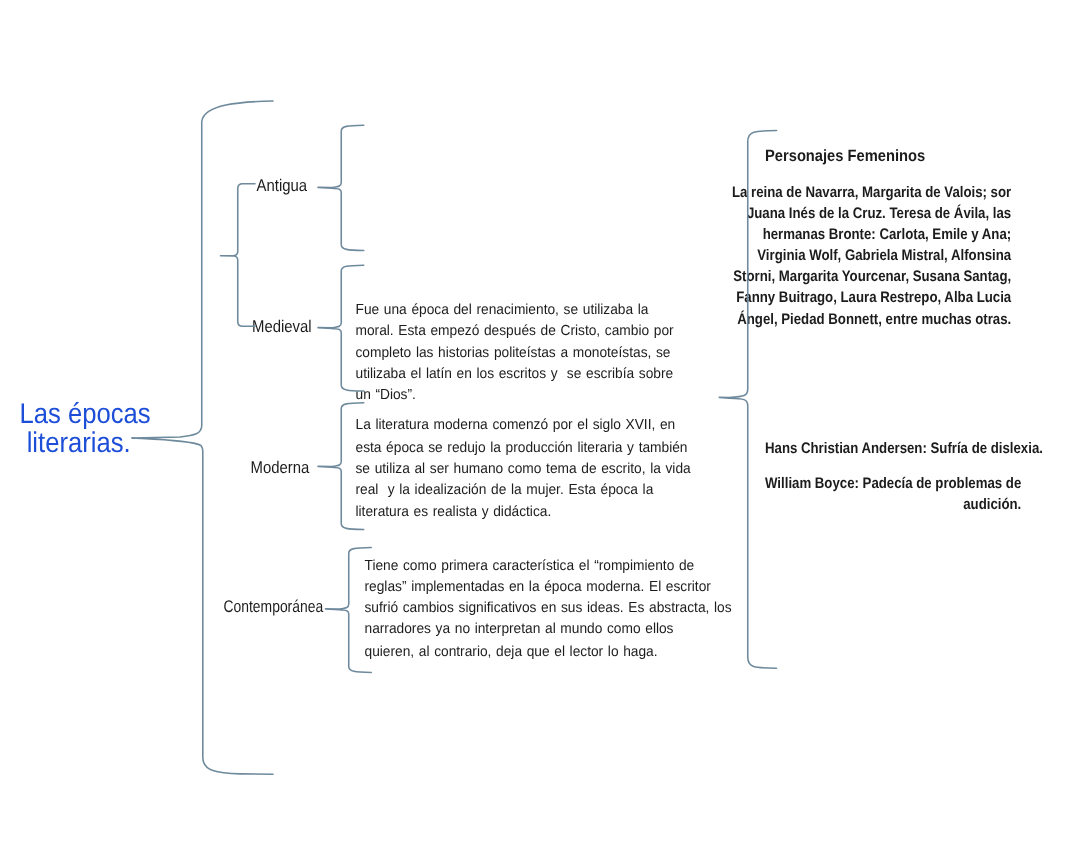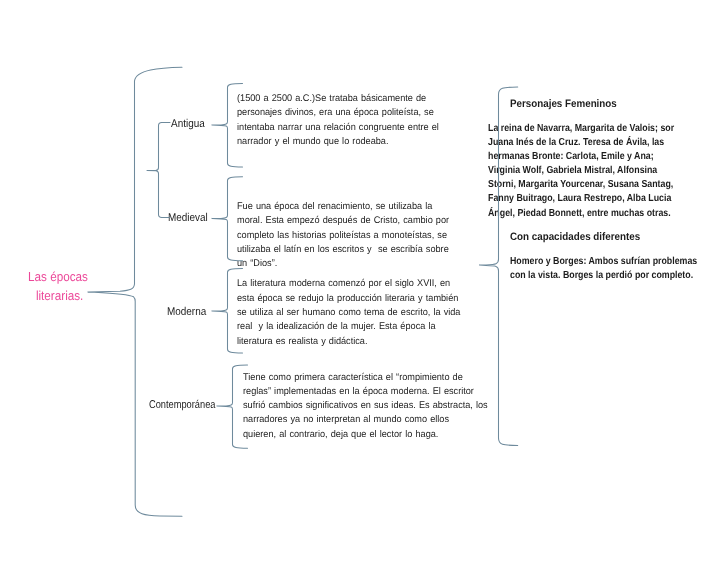--- a/index.html
+++ b/index.html
@@ -2,51 +2,45 @@
 <html><head>
 <meta charset="utf-8">
 <style>
   html,body{margin:0;padding:0;background:#fff;}
   body{width:728px;height:563px;overflow:hidden;position:relative;
        font-family:"Liberation Sans",sans-serif;
        -webkit-font-smoothing:antialiased;text-rendering:geometricPrecision;}
   .stage{position:absolute;left:0;top:0;width:728px;height:563px;}
   svg.connectors{position:absolute;left:0;top:0;width:728px;height:563px;}
   .root-topic{position:absolute;left:13.0px;top:266.5px;width:100px;
-      font-size:13px;line-height:19.2px;color:#ec4899;text-align:center;}
+      font-size:19px;line-height:19.2px;color:#1d4ed8;}
   .root-topic div{white-space:pre;height:19.2px;transform:scaleX(0.9);transform-origin:left center;}
   .branch-label{position:absolute;font-size:11.3px;color:#1c1c1c;white-space:nowrap;transform:scaleX(0.88);transform-origin:left center;}
   .para{position:absolute;color:#1c1c1c;font-size:9.7px;}
   .para div{white-space:pre;height:14.3px;line-height:14.3px;word-spacing:0.6px;transform:scaleX(0.945);transform-origin:left center;}
-  .side{position:absolute;color:#1c1c1c;font-size:10.2px;font-weight:bold;}
+  .side{position:absolute;color:#1c1c1c;font-size:10.2px;font-weight:bold;text-align:right;}
   .side div{white-space:pre;height:14.2px;line-height:14.2px;transform:scaleX(0.865);transform-origin:left center;}
   .side.head{font-size:10.9px;}
   .side.head div{transform:scaleX(0.9);}
 </style>
 </head>
 <body>
 
 <div class="stage">
 
   <div class="root-topic">
       <div>Las épocas</div>
       <div> literarias.</div>
     </div>
 
   <div class="branch-label" style="left:171px;top:118.3px">Antigua</div>
   <div class="branch-label" style="left:168px;top:212.2px">Medieval</div>
   <div class="branch-label" style="left:167px;top:306.3px">Moderna</div>
   <div class="branch-label" style="left:148.6px;top:398.8px;transform:scaleX(0.82)">Contemporánea</div>
 
-  <div class="para" style="left:237px;top:92px">
-      <div>(1500 a 2500 a.C.)Se trataba básicamente de</div>
-      <div>personajes divinos, era una época politeísta, se</div>
-      <div>intentaba narrar una relación congruente entre el</div>
-      <div>narrador y el mundo que lo rodeaba.</div>
-    </div>
   <div class="para" style="left:237px;top:200px">
       <div>Fue una época del renacimiento, se utilizaba la</div>
       <div>moral. Esta empezó después de Cristo, cambio por</div>
       <div>completo las historias politeístas a monoteístas, se</div>
       <div>utilizaba el latín en los escritos y  se escribía sobre</div>
       <div>un “Dios”.</div>
     </div>
   <div class="para" style="left:243px;top:370.5px">
       <div>Tiene como primera característica el “rompimiento de</div>
       <div>reglas” implementadas en la época moderna. El escritor</div>
@@ -67,26 +61,26 @@
     </div>
   <div class="side" style="left:488px;top:121.5px">
       <div>La reina de Navarra, Margarita de Valois; sor</div>
       <div>Juana Inés de la Cruz. Teresa de Ávila, las</div>
       <div>hermanas Bronte: Carlota, Emile y Ana;</div>
       <div>Virginia Wolf, Gabriela Mistral, Alfonsina</div>
       <div>Storni, Margarita Yourcenar, Susana Santag,</div>
       <div>Fanny Buitrago, Laura Restrepo, Alba Lucia</div>
       <div>Ángel, Piedad Bonnett, entre muchas otras.</div>
     </div>
-  <div class="side head" style="left:510px;top:229.9px">
-      <div>Con capacidades diferentes</div>
+  <div class="side" style="left:510px;top:293.2px">
+      <div>Hans Christian Andersen: Sufría de dislexia.</div>
     </div>
-  <div class="side" style="left:510px;top:255.1px">
-      <div>Homero y Borges: Ambos sufrían problemas</div>
-      <div>con la vista. Borges la perdió por completo.</div>
+  <div class="side" style="left:510px;top:315.6px">
+      <div>William Boyce: Padecía de problemas de</div>
+      <div>audición.</div>
     </div>
 </div>
 
 <svg class="connectors" viewBox="0 0 728 563">
   <g fill="none" stroke-width="1.05" stroke-linecap="round" stroke-linejoin="round" stroke="#6e8a9c">
     <path d="M182,67.3 C160,67.8 136.0,69.5 134.5,81 L134.5,284 C134.1,289.2 130,290.2 120,291.3 L88,292.1 M88,291.9 C100,292.6 127,293.4 133.6,296.8 C134.8,297.8 135.2,299.4 135.2,301.5 L135.2,505 C135.2,514 145,515.6 160,515.9 L182,516.2"></path>
     <path d="M170.0,122.5 L161.7,122.5 Q158.5,122.5 158.5,125.7 L158.5,167.5 Q158.5,170.2 155.9,170.35 L147.0,170.5 M147.0,170.5 L155.9,170.65 Q158.5,170.8 158.5,173.5 L158.5,214.3 Q158.5,217.5 161.7,217.5 L170.0,217.5"></path>
     <path d="M242.5,83.5 C231.7,83.7 227.5,84.05 227.5,87.3 L227.5,121.7 C227.5,124.05 226.2,124.25 221.0,125.08 L212,124.9 M212,125 L221.0,125.5 C226.2,125.75 227.5,125.95 227.5,128.3 L227.5,163.2 C227.5,166.45 231.7,166.8 242.5,167"></path>
     <path d="M242.5,176.8 C231.7,177.0 227.5,177.35000000000002 227.5,180.60000000000002 L227.5,215.20000000000002 C227.5,217.55 226.2,217.75 221.0,218.58 L212,218.4 M212,218.5 L221.0,219.0 C226.2,219.25 227.5,219.45 227.5,221.79999999999998 L227.5,256.9 C227.5,260.15 231.7,260.5 242.5,260.7"></path>
     <path d="M242.5,268.5 C231.7,268.7 227.5,269.05 227.5,272.3 L227.5,307.7 C227.5,310.05 226.2,310.25 221.0,311.08 L212,310.9 M212,311 L221.0,311.5 C226.2,311.75 227.5,311.95 227.5,314.3 L227.5,349.2 C227.5,352.45 231.7,352.8 242.5,353"></path>

